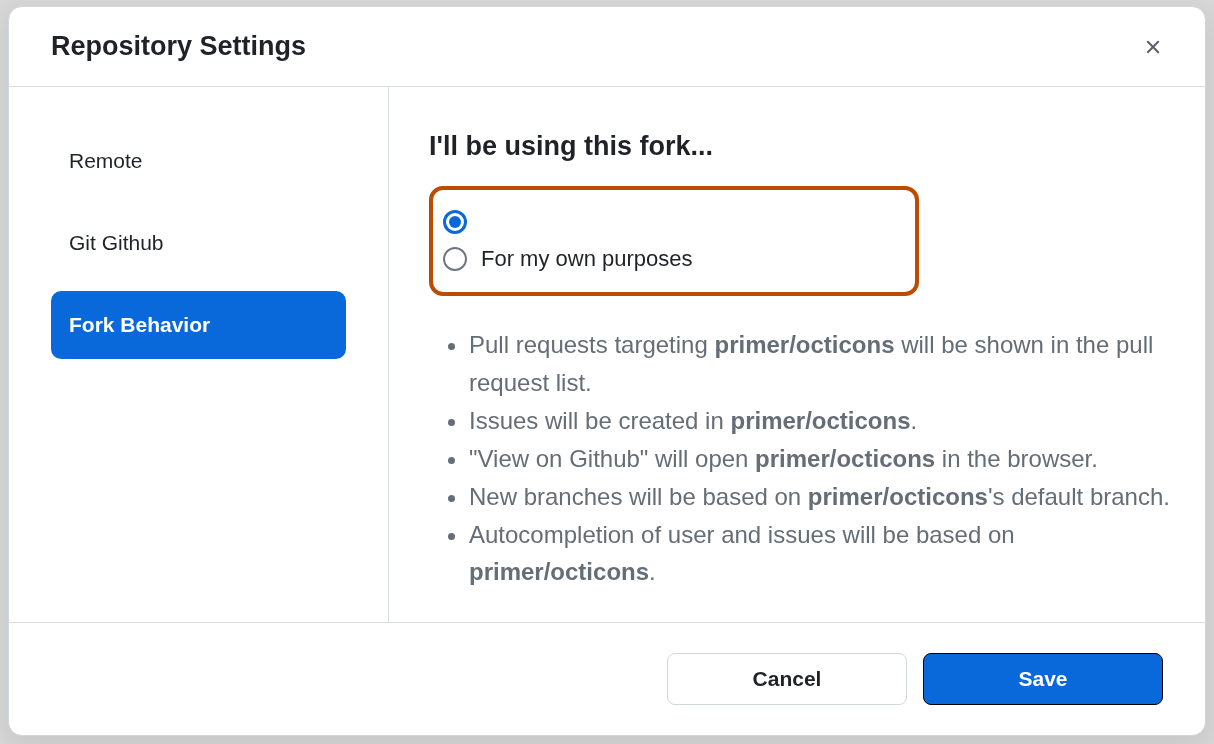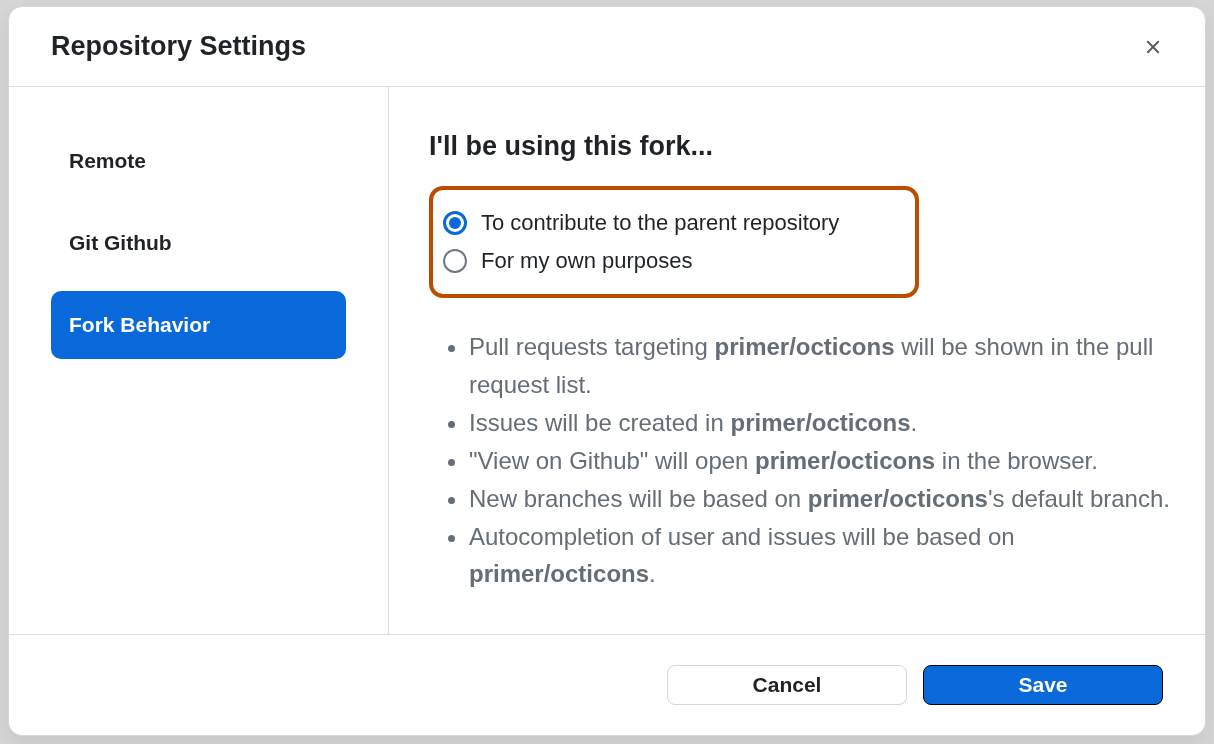--- a/index.html
+++ b/index.html
@@ -52,21 +52,21 @@
     border-right: 1px solid #d8dee4;
     padding: 40px 42px 0 42px;
   }
   .sidebar-item {
     display: flex;
     align-items: center;
     height: 68px;
     padding: 0 18px;
     border-radius: 10px;
     font-size: 21px;
-    font-weight: 700;
+    font-weight: 400;
     color: #1f2328;
     cursor: pointer;
     margin-bottom: 14px;
   }
   .sidebar-item.active {
     background: #0969da;
     color: #ffffff;
     font-weight: 600;
   }
   .content {
@@ -114,21 +114,21 @@
   .bullets li .t { color: #656d76; }
   .bullets li .b { font-weight: 700; color: #656d76; }
   .modal-footer {
     border-top: 1px solid #d8dee4;
     padding: 30px 42px;
     display: flex;
     justify-content: flex-end;
     gap: 16px;
   }
   .btn {
-    height: 40px;
+    height: 52px;
     border-radius: 8px;
     font-size: 21px;
     font-weight: 600;
     padding: 0 44px;
     min-width: 240px;
     cursor: pointer;
     display: inline-flex; align-items: center; justify-content: center;
   }
   .btn-secondary {
     background: #ffffff;
@@ -170,21 +170,20 @@
     </div>
 
     <div class="content">
       <div class="content-title">I'll be using this fork...</div>
 
       <div class="radio-group">
         <div class="radio-row">
           <div class="radio-outer selected">
             <div class="radio-inner"></div>
           </div>
-          <div class="radio-label">To contribute to the parent repository</div>
         </div>
         <div class="radio-row">
           <div class="radio-outer unselected"></div>
           <div class="radio-label">For my own purposes</div>
         </div>
       </div>
 
       <ul class="bullets">
         <li>
           <span class="t">Pull requests targeting </span><span class="b">primer/octicons</span><span class="t"> will be shown in the pull request list.</span>

